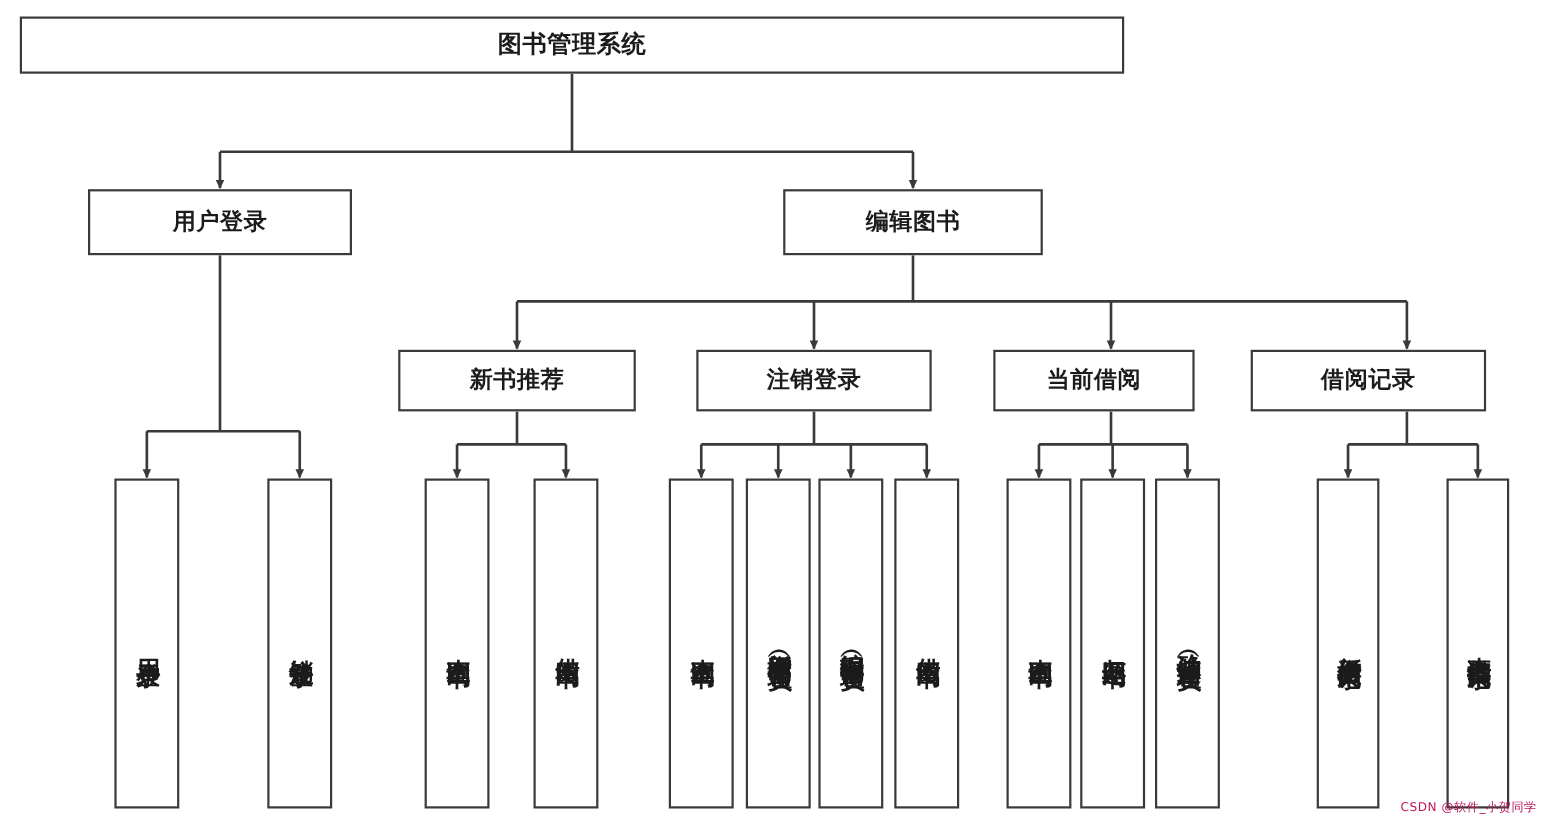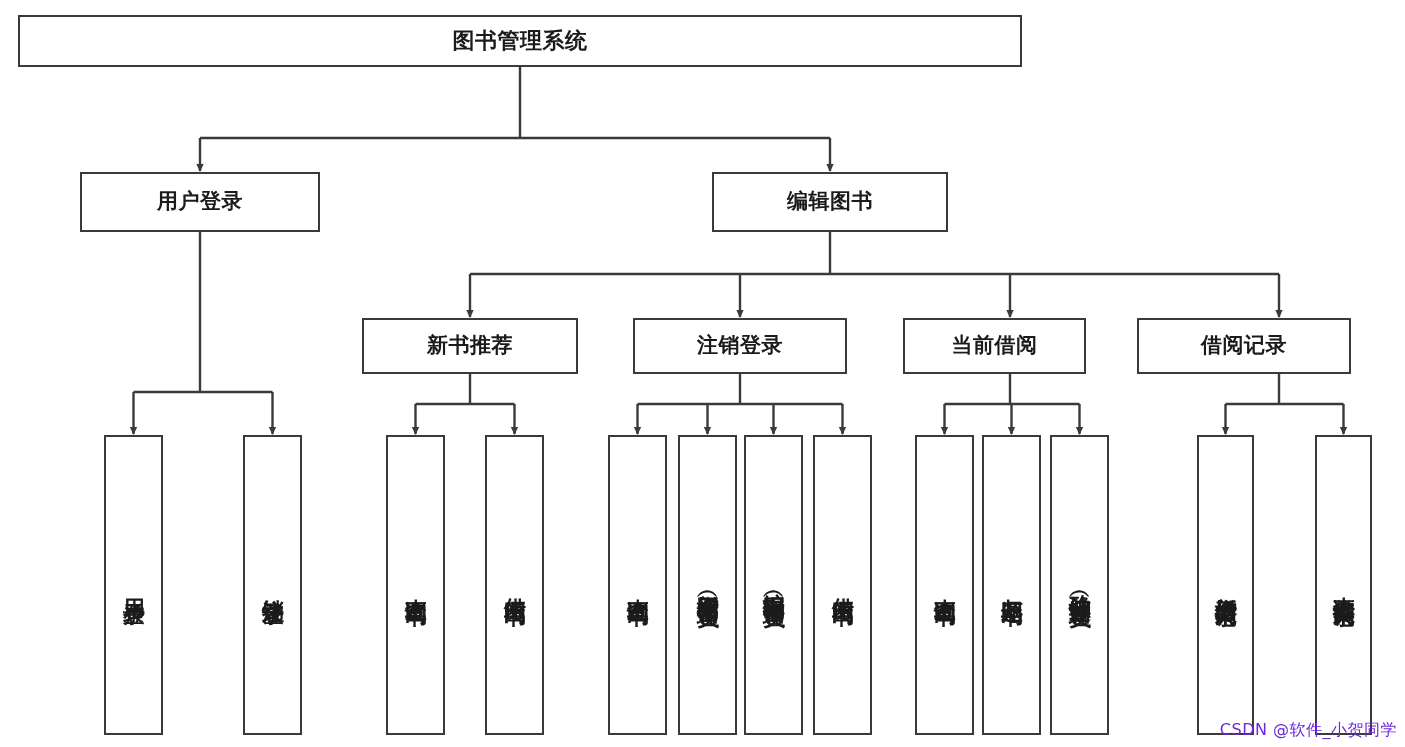--- a/index.html
+++ b/index.html
@@ -61,22 +61,22 @@
     font-size: 22px;
     line-height: 1.22;
     letter-spacing: 2px;
     white-space: normal;
     max-height: 100%;
   }
   #watermark {
     position: absolute;
     right: 8px;
     bottom: 6px;
-    font-size: 16px;
-    color: #6d28d9;
+    font-size: 11px;
+    color: #be185d;
     letter-spacing: 0.5px;
     white-space: nowrap;
     user-select: none;
   }
 </style>
 </head>
 <body>
 
 <div id="diagram-root">
 

